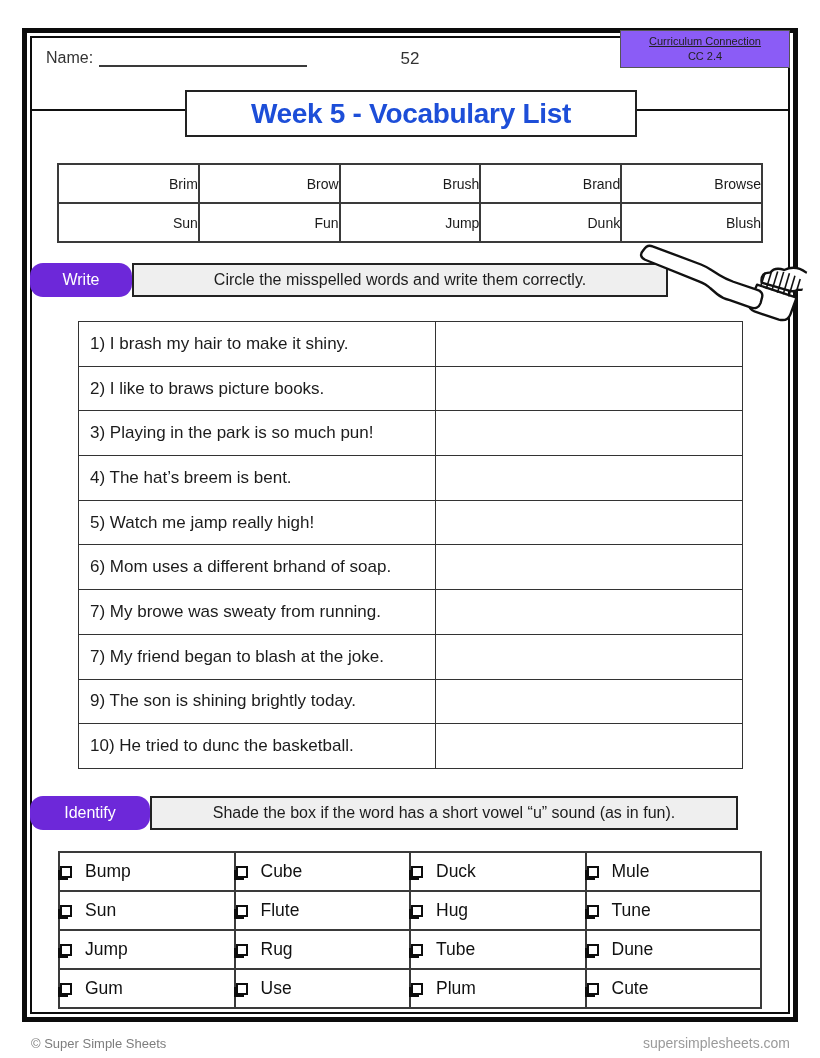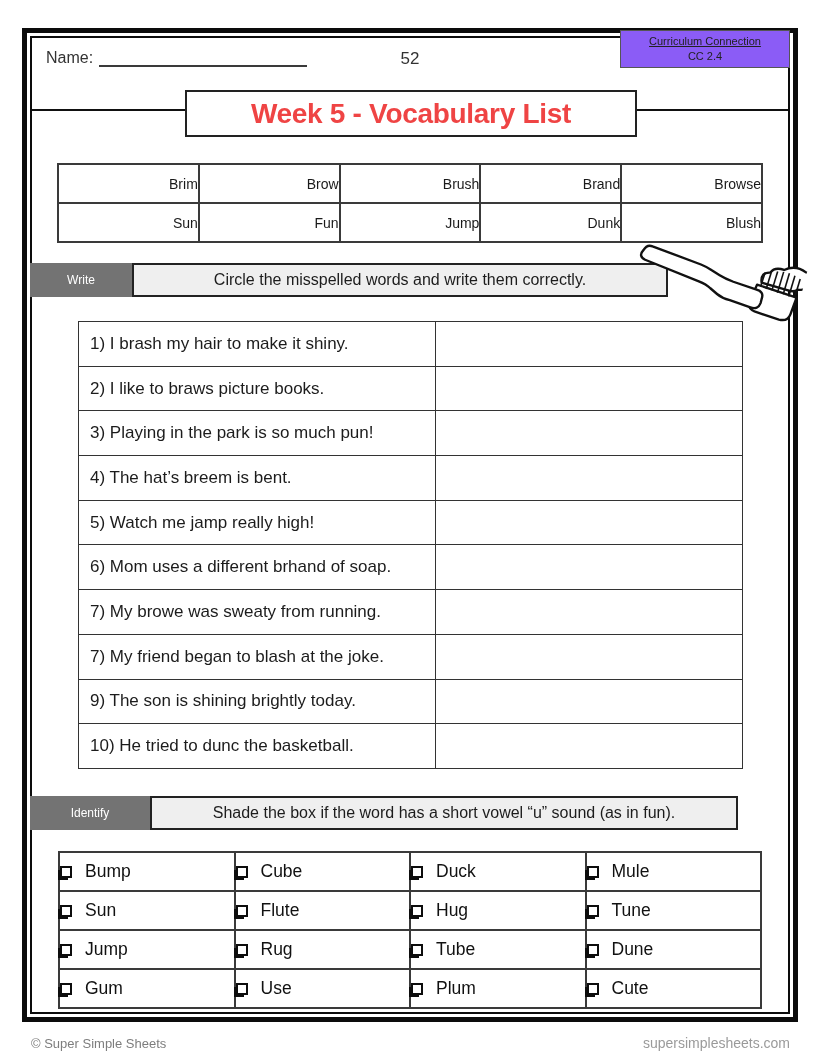--- a/index.html
+++ b/index.html
@@ -19,30 +19,30 @@
 
   
   .name-row { position: absolute; left: 46px; top: 49px; display: flex; align-items: flex-end; font-size: 16px; color: #333; z-index: 3; }
   .name-line { display: inline-block; width: 208px; border-bottom: 2px solid #3a3a3a; height: 17px; margin-left: 6px; }
   .page-num { position: absolute; left: 370px; top: 49px; width: 80px; text-align: center; font-size: 17px; color: #333; z-index: 3; }
 
   .header-sep { position: absolute; left: 32px; top: 109px; width: 756px; height: 2px; background: #111; z-index: 1; }
 
   .title-box { position: absolute; left: 185px; top: 90px; width: 452px; height: 47px; background: #fff;
                border: 2px solid #222; z-index: 2; display: flex; align-items: center; justify-content: center; }
-  .title-box h1 { font-size: 28px; font-weight: 700; color: #ef4444; letter-spacing: -0.3px; }
+  .title-box h1 { font-size: 28px; font-weight: 700; color: #1d4ed8; letter-spacing: -0.3px; }
 
   
   table { border-collapse: collapse; }
   .vocab-table { position: absolute; left: 57px; top: 163px; width: 706px; z-index: 2; }
   .vocab-table td { border: 2px solid #3a3a3a; height: 39px; text-align: right; font-size: 14px; color: #1a1a1a; width: 20%; }
 
   
   .section-header { position: absolute; display: flex; height: 34px; z-index: 4; }
-  .section-label { background: #737373; color: #fff; display: flex; align-items: center; justify-content: center; font-size: 12px; }
+  .section-label { background: #6d28d9; color: #fff; display: flex; align-items: center; justify-content: center; font-size: 16px; border-radius: 13px; }
   .section-instruction { background: #efefef; border: 2px solid #222; display: flex; align-items: center; justify-content: center;
                          font-size: 16px; color: #1c1c1c; padding: 0 16px; }
   .write-header { left: 30px; top: 263px; }
   .write-header .section-label { width: 102px; }
   .write-header .section-instruction { width: 536px; }
   .identify-header { left: 30px; top: 796px; }
   .identify-header .section-label { width: 120px; }
   .identify-header .section-instruction { width: 588px; }
 
   

